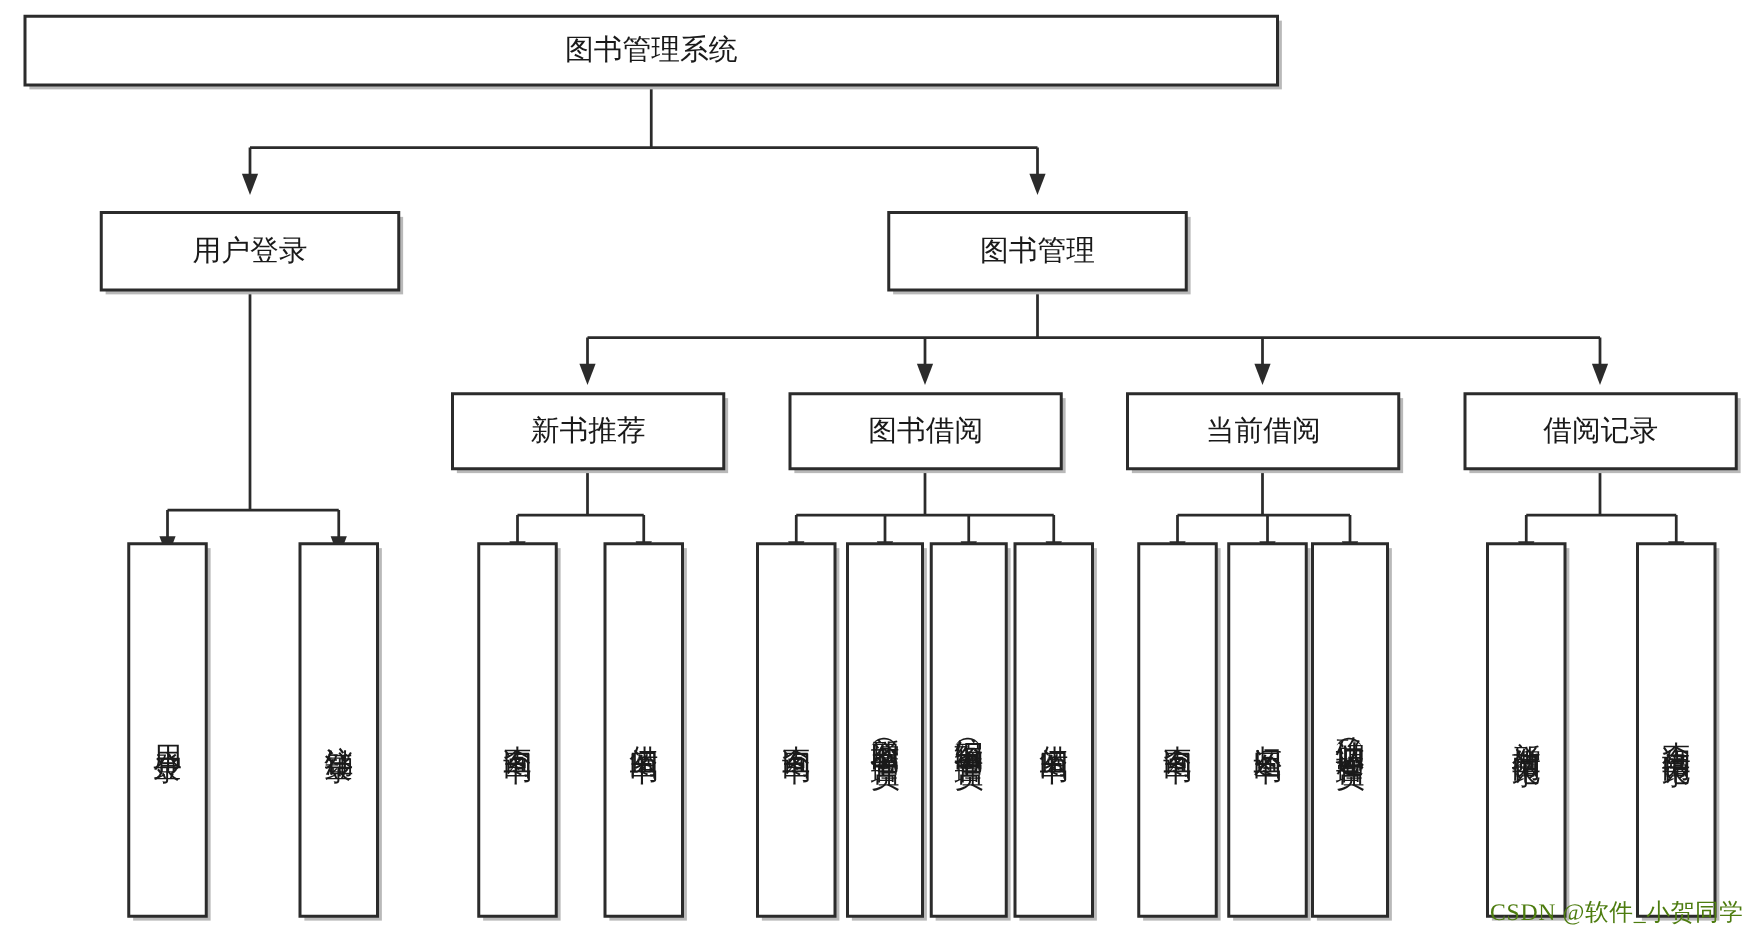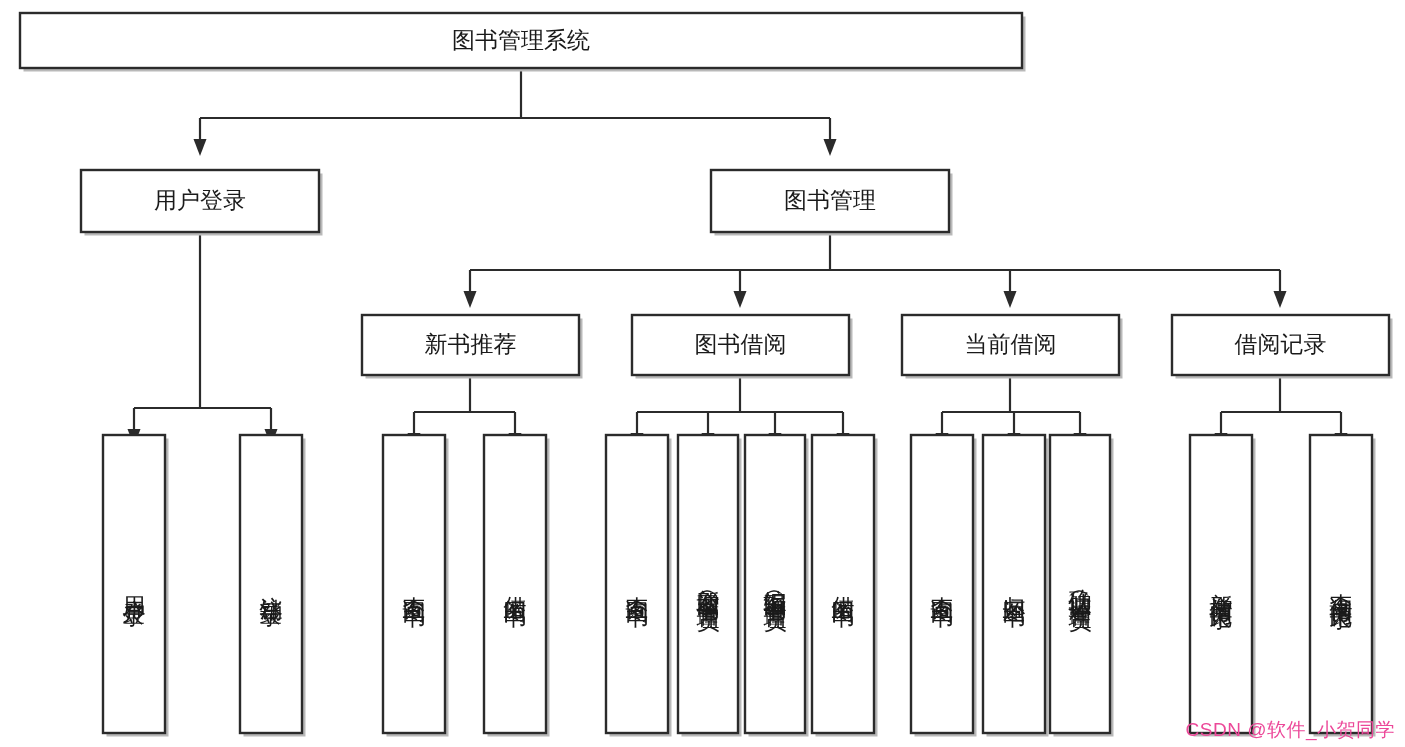--- a/index.html
+++ b/index.html
@@ -50,23 +50,23 @@
     font-family: "Liberation Sans", "DejaVu Sans", sans-serif;
     font-size: 23px;
     fill: #1a1a1a;
     text-anchor: middle;
     dominant-baseline: middle;
   }
   .watermark {
     position: absolute;
     right: 10px;
     bottom: 4px;
-    font-family: Liberation Sans, sans-serif;
+    font-family: Liberation Serif, serif;
     font-size: 19px;
-    color: #ec4899;
+    color: #4d7c0f;
     white-space: nowrap;
     pointer-events: none;
     letter-spacing: 0.5px;
   }
 </style>
 </head>
 <body>
 
 <div id="diagram-root">
   <svg class="flow" viewBox="0 0 1405 747" xmlns="http://www.w3.org/2000/svg">

